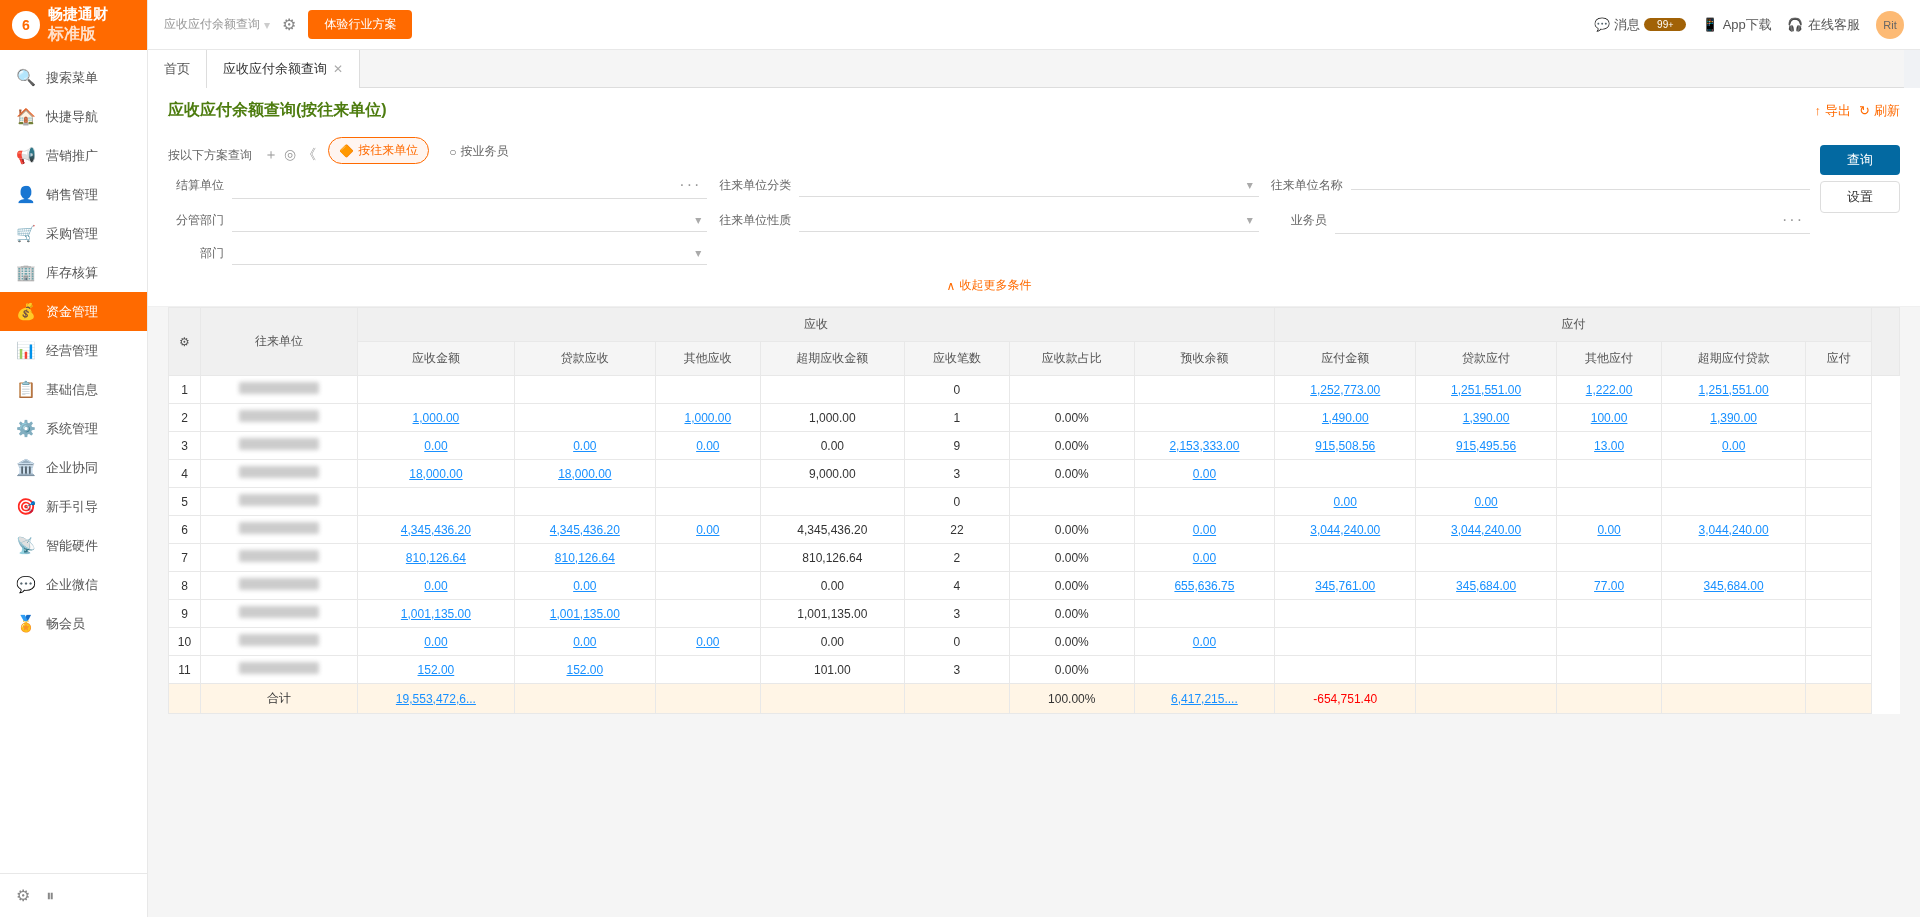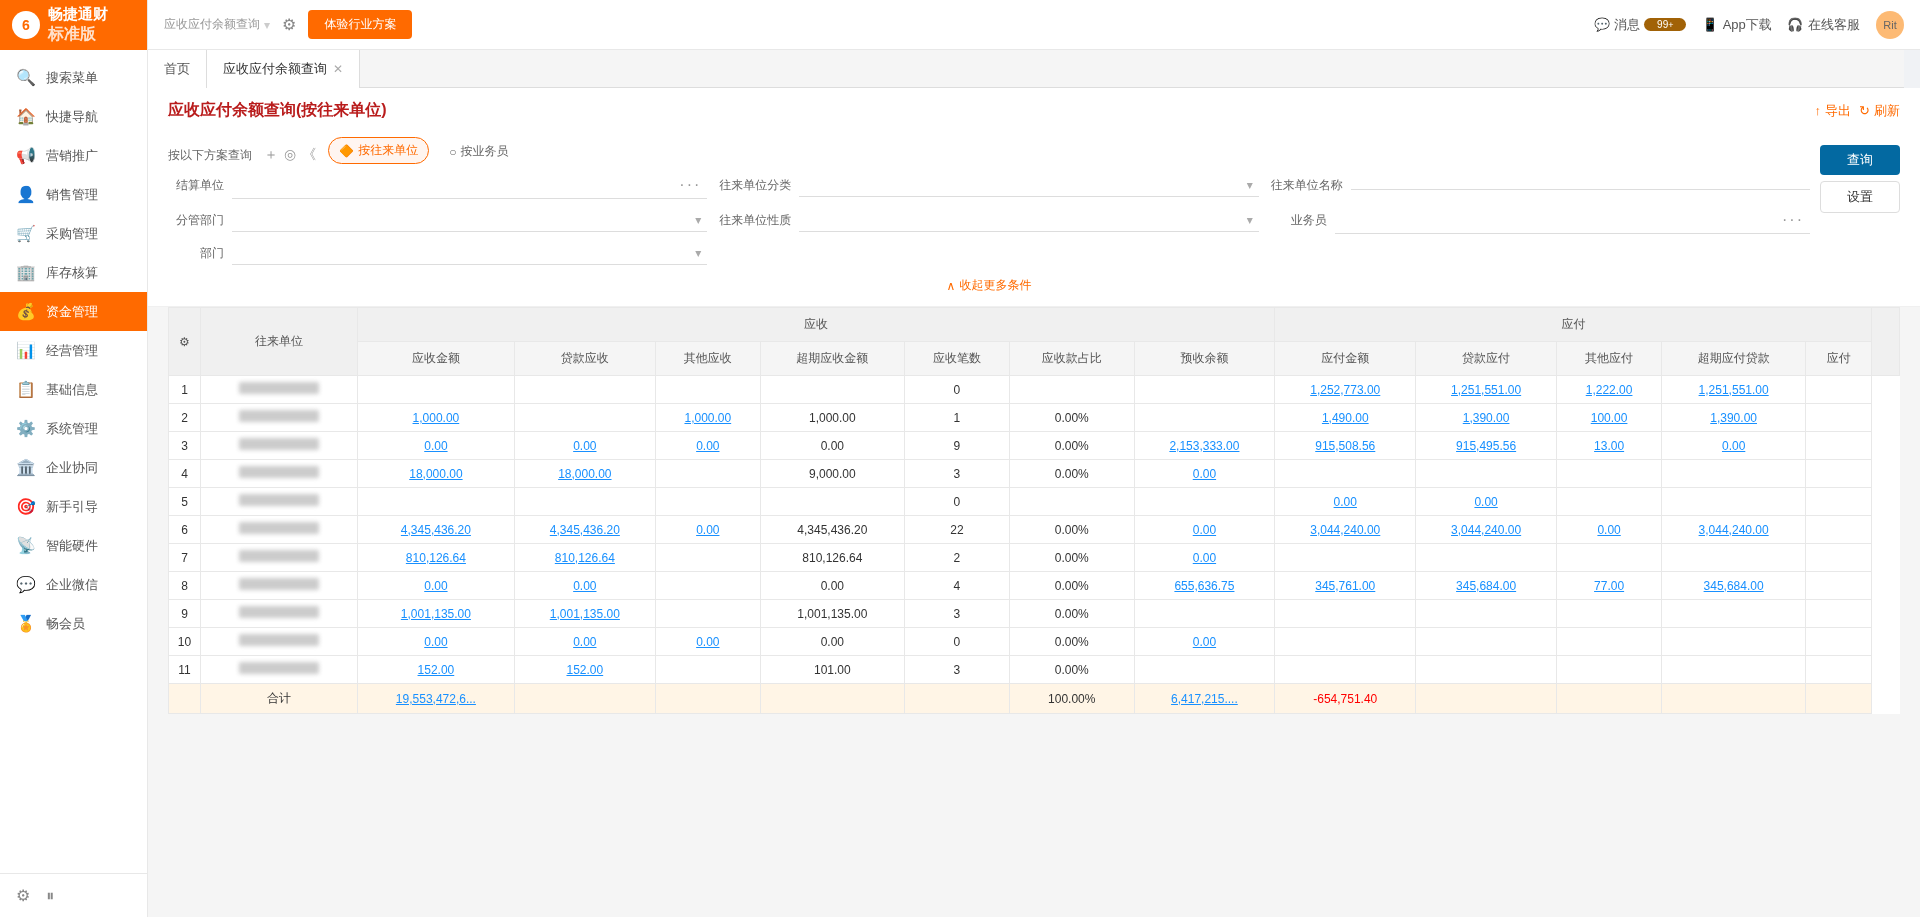--- a/index.html
+++ b/index.html
@@ -69,21 +69,21 @@
 
     
     .main {
       margin-left: 148px; margin-top: 88px; padding: 0; height: calc(100vh - 88px);
       overflow: hidden; display: flex; flex-direction: column; background: white;
     }
     .page-header {
       display: flex; align-items: center; justify-content: space-between;
       padding: 12px 20px 8px; background: white;
     }
-    .page-title { font-size: 16px; font-weight: bold; color: #b91c1c; }
+    .page-title { font-size: 16px; font-weight: bold; color: #4d7c0f; }
     .page-actions { display: flex; gap: 8px; }
     .page-action-btn {
       display: flex; align-items: center; gap: 4px; color: #ff6a00;
       cursor: pointer; font-size: 13px; background: none; border: none;
     }
 
     
     .filter-area {
       padding: 8px 20px; background: white; border-bottom: 1px solid #f0f0f0;
     }

